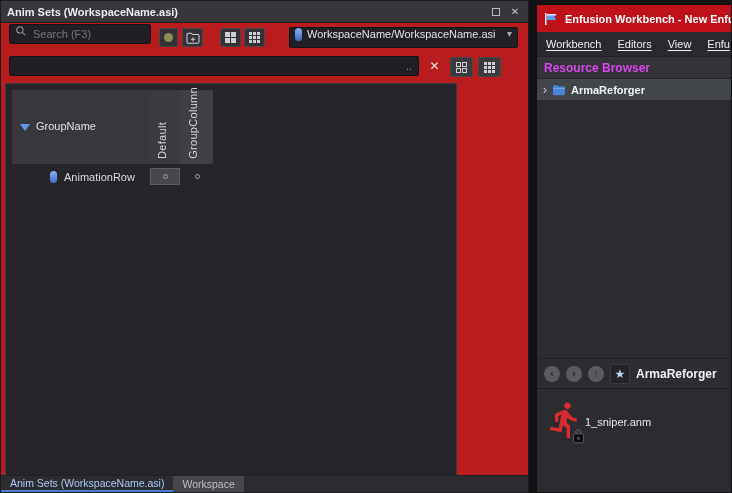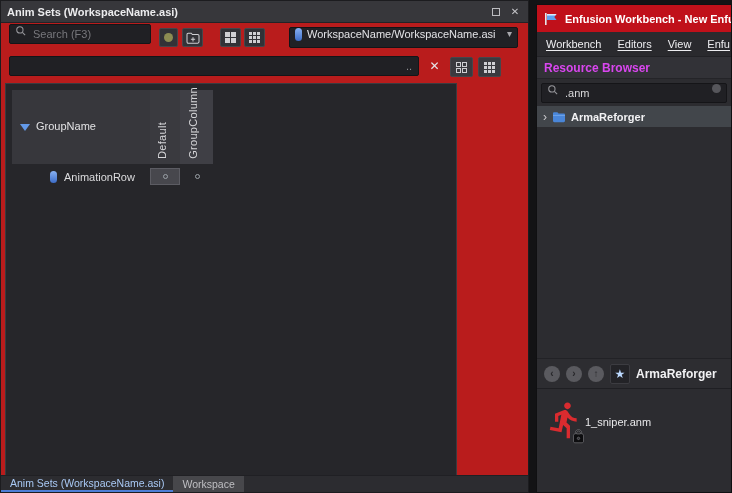--- a/index.html
+++ b/index.html
@@ -278,30 +278,20 @@
     <span class="menu-item">Workbench</span>
     <span class="menu-item">Editors</span>
     <span class="menu-item">View</span>
     <span class="menu-item">Enfu</span>
   </nav>
 
   <div class="rb-header">
     <span>Resource Browser</span>
   </div>
 
-  <div class="rb-search">
-    <div class="searchbox full">
-      <svg width="12" height="12" viewBox="0 0 16 16">
-        <circle cx="6.5" cy="6.5" r="4.2" fill="none" stroke="#96969b" stroke-width="1.4"></circle>
-        <line x1="9.8" y1="9.8" x2="13.5" y2="13.5" stroke="#96969b" stroke-width="1.4"></line>
-      </svg>
-      <input value=".anm" style="">
-      <span class="opt-dot"></span>
-    </div>
-  </div>
 
   <div class="tree-row">
     <span class="chev">›</span>
     <svg width="14" height="12" viewBox="0 0 16 14">
       <path d="M1 3c0-1 .6-1.6 1.5-1.6h3.6l1.4 1.6h6c.9 0 1.5.6 1.5 1.5v7c0 .9-.6 1.5-1.5 1.5h-11C1.6 13 1 12.4 1 11.5z" fill="#4a86d8"></path>
       <path d="M1 4.6h14v1.2H1z" fill="#6ea3e6"></path>
     </svg>
     <span class="tree-label">ArmaReforger</span>
   </div>
 

